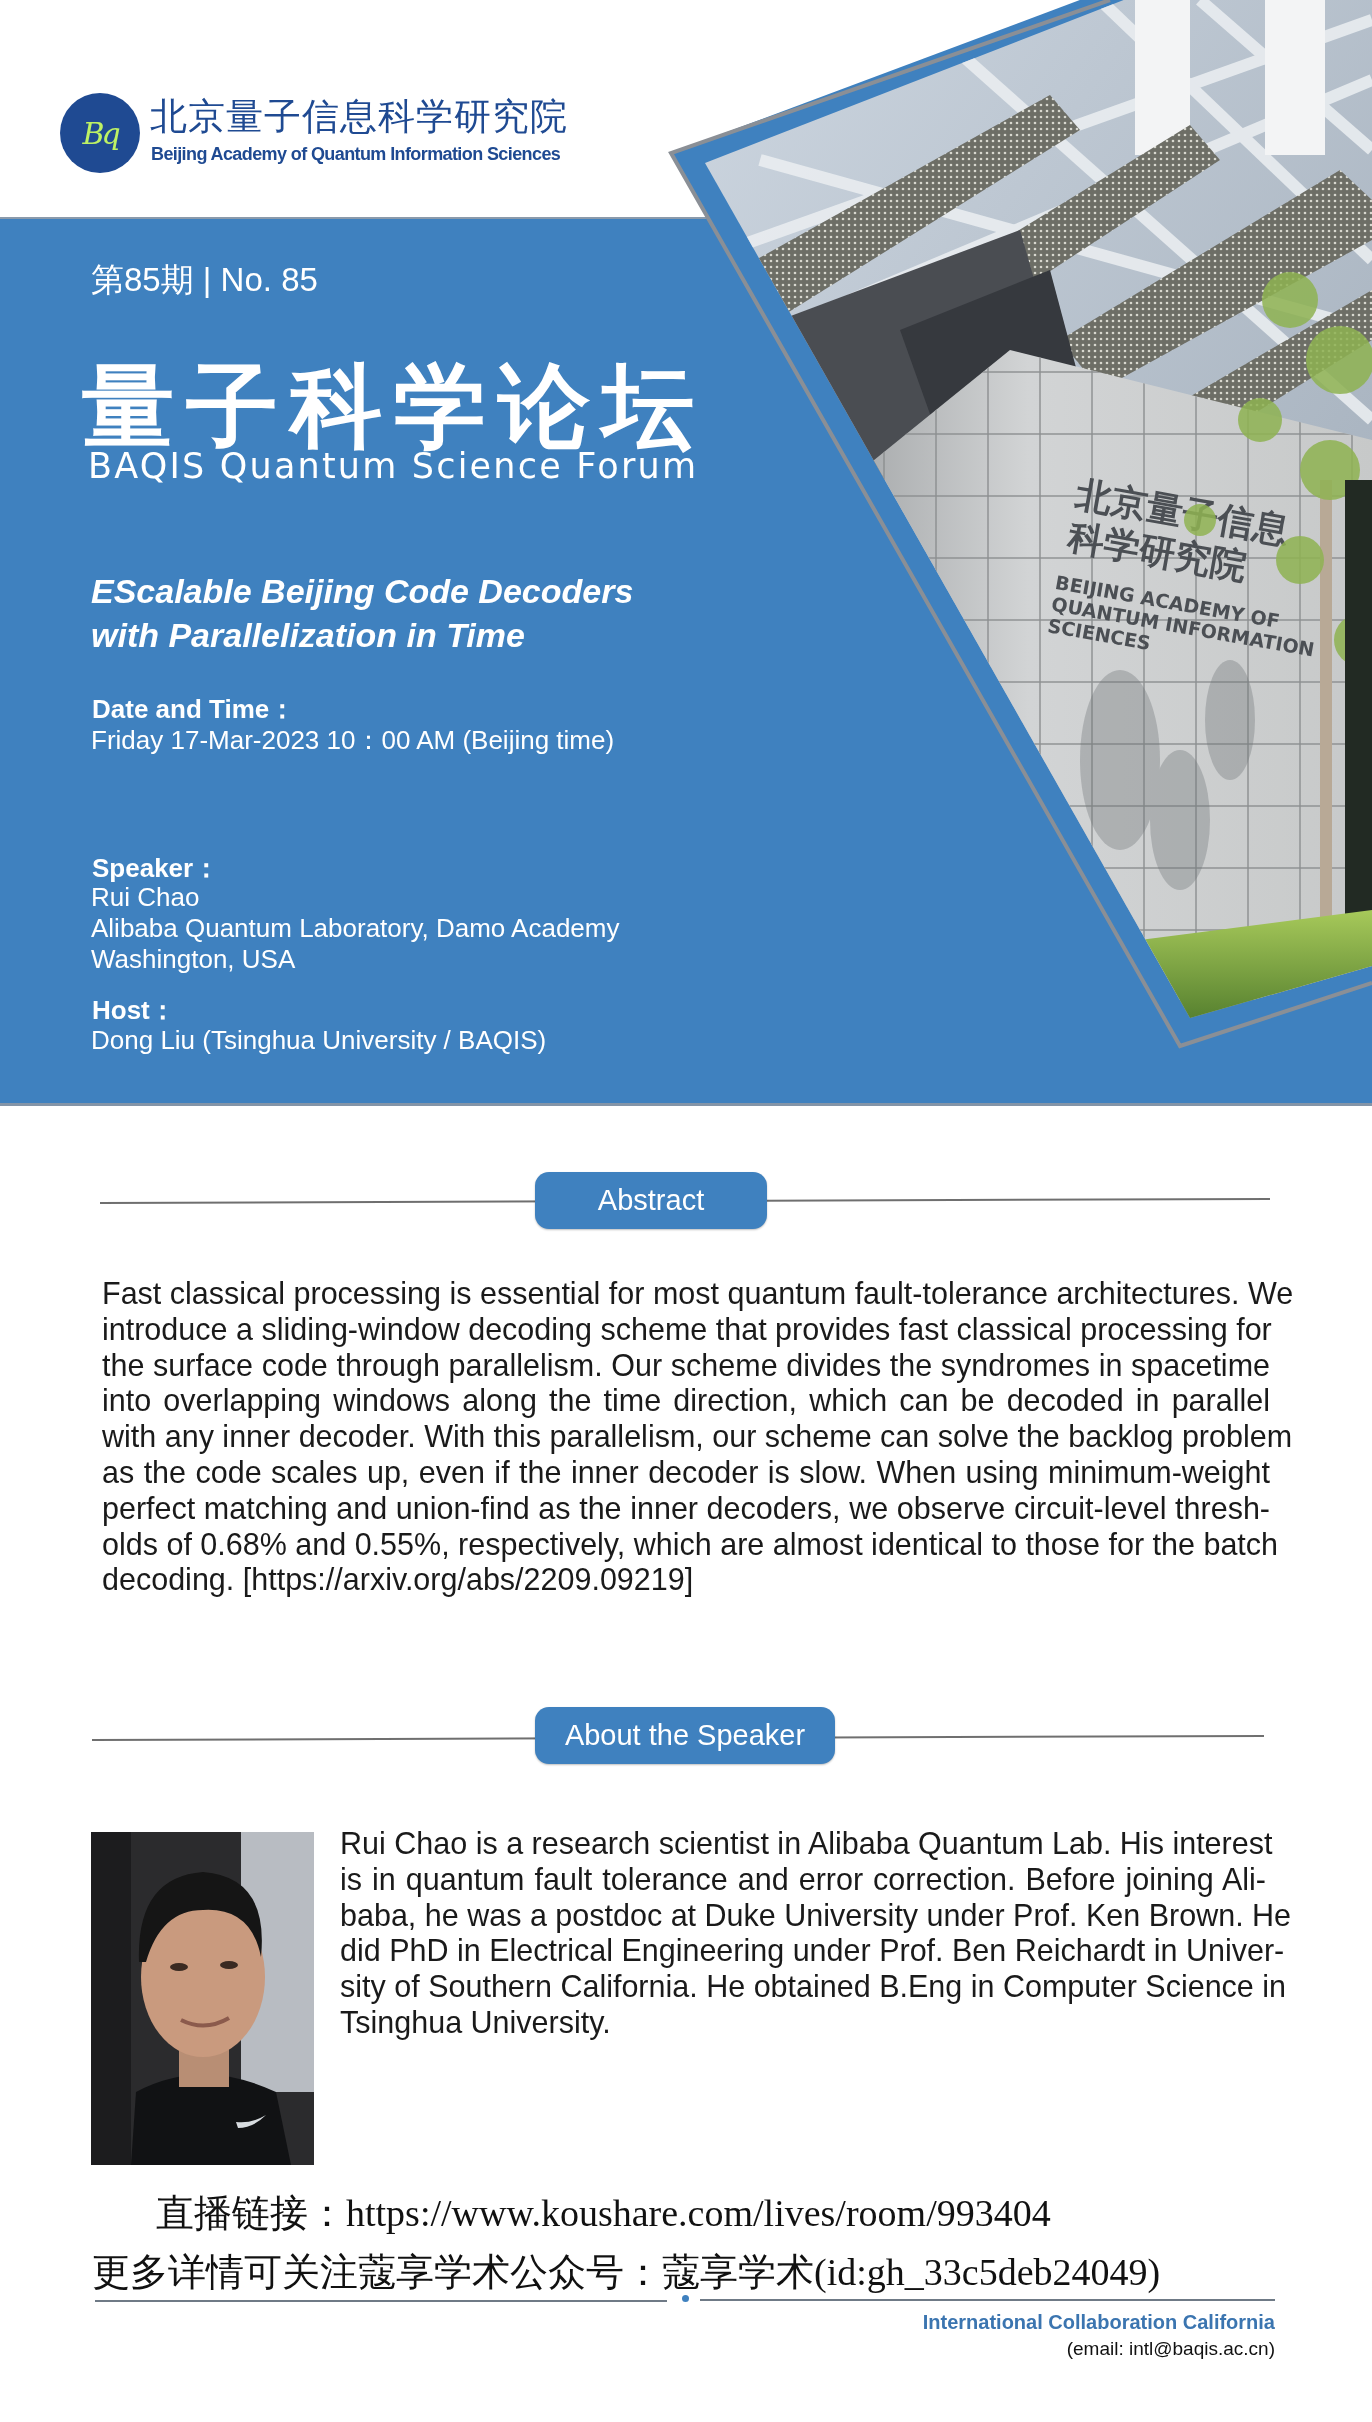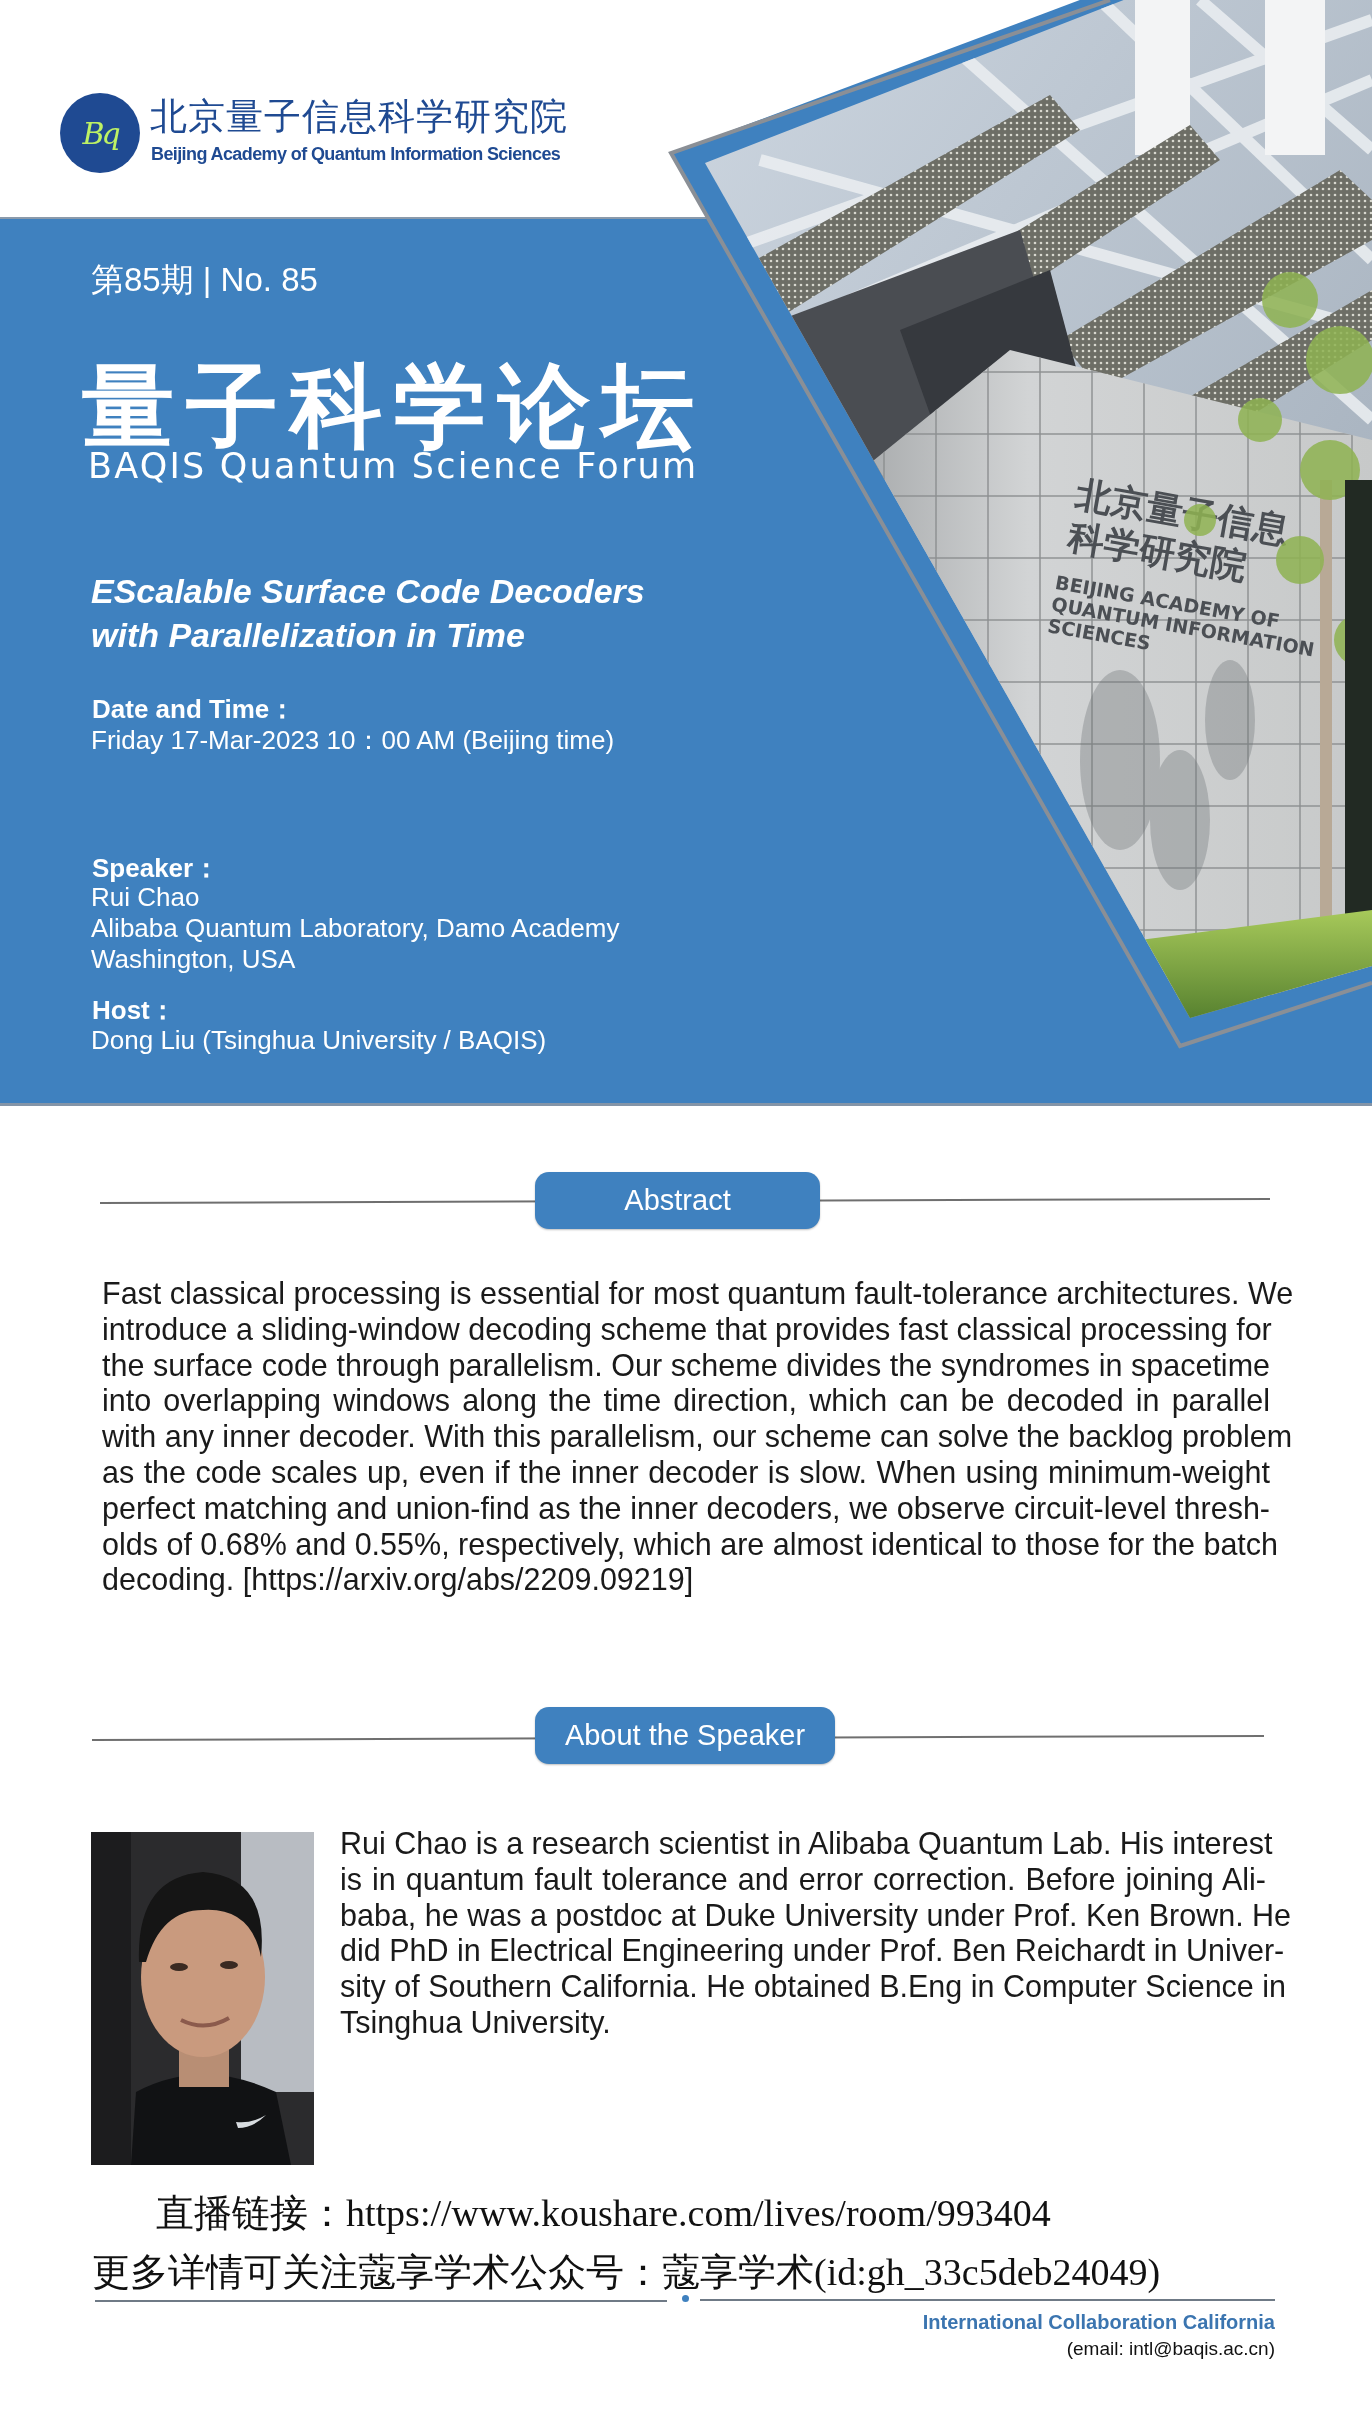--- a/index.html
+++ b/index.html
@@ -142,36 +142,36 @@
     </g>
     <rect x="1345" y="480" width="40" height="470" fill="#222a23"></rect>
 
     <polygon points="1140,940 1372,910 1372,1010 1180,1030" fill="url(#hedge)"></polygon>
   </g>
 </svg>
 
 <div id="issue" class="abs w">第85期 | No. 85</div>
 <div id="forum-cn" class="abs w">量子科学论坛</div>
 <div id="forum-en" class="abs w">BAQIS Quantum Science Forum</div>
-<div id="talk-title-1" class="abs w talk-title">EScalable Surface Code Decoders</div>
+<div id="talk-title-1" class="abs w talk-title">EScalable Beijing Code Decoders</div>
 <div id="talk-title-2" class="abs w talk-title">with Parallelization in Time</div>
 
 <div class="abs w lbl" style="top:692px">Date and Time：</div>
 <div class="abs w val" style="top:723px">Friday 17-Mar-2023 10：00 AM (Beijing time)</div>
 
 <div class="abs w lbl" style="top:851px">Speaker：</div>
 <div class="abs w val" style="top:882px">Rui Chao</div>
 <div class="abs w val" style="top:913px">Alibaba Quantum Laboratory, Damo Academy</div>
 <div class="abs w val" style="top:944px">Washington, USA</div>
 
 <div class="abs w lbl" style="top:993px">Host：</div>
 <div class="abs w val" style="top:1025px">Dong Liu (Tsinghua University / BAQIS)</div>
 
 <div class="abs sec-line" style="left:100px; top:1200px; width:1170px; transform:rotate(-0.2deg);"></div>
-<div class="abs pill" style="left:535px; top:1172px; width:285px; height:57px;">Abstract</div>
+<div class="abs pill" style="left:535px; top:1172px; width:232px; height:57px;">Abstract</div>
 
 <div id="abstract-text" class="abs para">
   <span class="line">Fast classical processing is essential for most quantum fault-tolerance architectures. We</span>
   <span class="line">introduce a sliding-window decoding scheme that provides fast classical processing for</span>
   <span class="line">the surface code through parallelism. Our scheme divides the syndromes in spacetime</span>
   <span class="line">into overlapping windows along the time direction, which can be decoded in parallel</span>
   <span class="line">with any inner decoder. With this parallelism, our scheme can solve the backlog problem</span>
   <span class="line">as the code scales up, even if the inner decoder is slow. When using minimum-weight</span>
   <span class="line">perfect matching and union-find as the inner decoders, we observe circuit-level thresh-</span>
   <span class="line">olds of 0.68% and 0.55%, respectively, which are almost identical to those for the batch</span>

